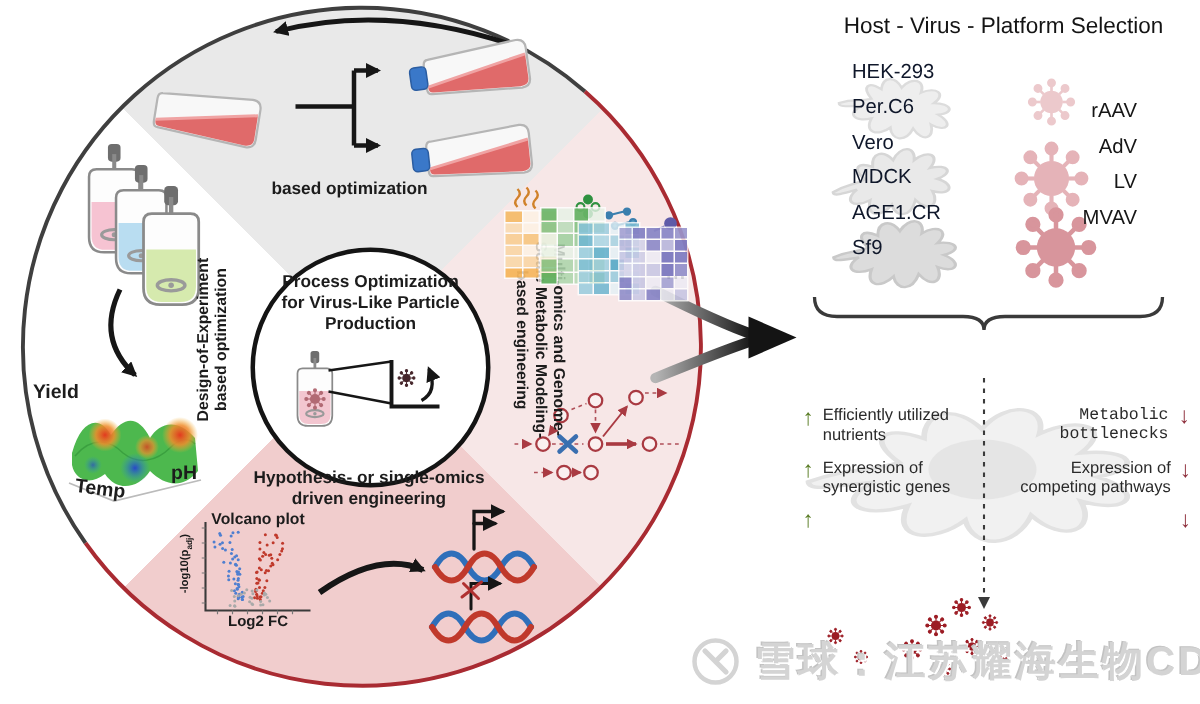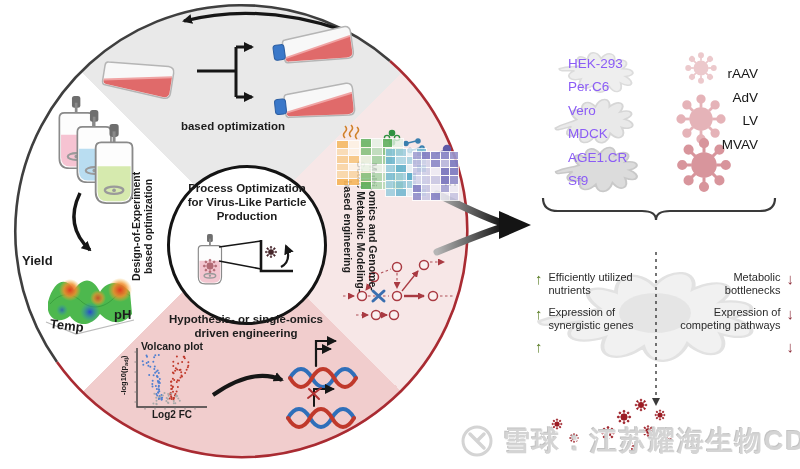--- a/index.html
+++ b/index.html
@@ -23,21 +23,21 @@
   #yield-label{left:22px;top:253px;font-size:13px;font-weight:600;}
   #temp-label{left:50px;top:318px;font-size:13px;font-weight:600;transform:rotate(7deg);}
   #ph-label{left:114px;top:307px;font-size:13px;font-weight:600;}
   #volcano-title{left:122px;top:340px;width:100px;font-size:10.5px;text-align:center;}
   #volcano-xlabel{left:132px;top:409px;width:80px;font-size:10px;font-weight:600;}
   #volcano-ylabel{left:88px;top:370px;width:72px;font-size:7.5px;font-weight:600;transform:rotate(-90deg);text-align:center;}
   #volcano-ylabel sub{font-size:5.5px;}
   #heatmap-ellipsis{left:444px;top:174px;font-size:13px;font-weight:bold;color:#555;letter-spacing:1px;}
   
   #sel-title{left:543px;top:9px;width:252px;font-size:15px;font-weight:400;text-align:center;color:#141414;}
-  .cell-lines{left:568px;top:52px;font-size:13.5px;line-height:23.4px;color:#8b5cf6;}
+  .cell-lines{left:568px;top:36px;font-size:13.5px;line-height:23.4px;color:#0f172a;}
   .virus-names{left:698px;top:62px;width:60px;font-size:13.5px;line-height:23.6px;text-align:right;color:#161616;}
   
   .oc-row{position:absolute;display:flex;gap:6px;font-size:11px;line-height:1.2;color:#2a2a2a;}
   .oc-row .txt{width:95px;}
   .oc-row.right{justify-content:flex-end;}
   .oc-row.right .txt{text-align:right;width:102px;}
   .oc-arrow{font-size:15px;font-weight:bold;line-height:1;}
   .up{color:#5a7d25;}
   .down{color:#8e2f3c;}
   
@@ -437,20 +437,21 @@
   <div class="lbl" id="yield-label">Yield</div>
   <div class="lbl" id="temp-label">Temp</div>
   <div class="lbl" id="ph-label">pH</div>
 
   <div class="lbl" id="volcano-title">Volcano plot</div>
   <div class="lbl" id="volcano-xlabel">Log2 FC</div>
   <div class="abs" id="volcano-ylabel"><span>-log10(p</span><sub>adj</sub><span>)</span></div>
 
   <div class="abs" id="heatmap-ellipsis">...</div>
 
+  <div class="abs" id="sel-title">Host - Virus - Platform Selection</div>
   <div class="abs cell-lines">
     <div>HEK-293</div>
     <div>Per.C6</div>
     <div>Vero</div>
     <div>MDCK</div>
     <div>AGE1.CR</div>
     <div>Sf9</div>
   </div>
   <div class="abs virus-names">
     <div>rAAV</div>
@@ -463,21 +464,21 @@
     <span class="oc-arrow up">↑</span>
     <span class="txt">Efficiently utilized nutrients</span>
   </div>
   <div class="oc-row" style="left:535px;top:306px;">
     <span class="oc-arrow up">↑</span>
     <span class="txt">Expression of synergistic genes</span>
   </div>
   <div class="oc-row" style="left:535px;top:339px;">
     <span class="oc-arrow up">↑</span>
   </div>
-  <div class="oc-row right" style="left:678px;top:271px;width:116px;">
+  <div class="oc-row right" style="left:678px;top:271px;width:116px;font-family:Liberation Mono, monospace;">
     <span class="txt">Metabolic bottlenecks</span>
     <span class="oc-arrow down">↓</span>
   </div>
   <div class="oc-row right" style="left:678px;top:306px;width:116px;">
     <span class="txt">Expression of competing pathways</span>
     <span class="oc-arrow down">↓</span>
   </div>
   <div class="oc-row right" style="left:678px;top:339px;width:116px;">
     <span class="oc-arrow down">↓</span>
   </div>

